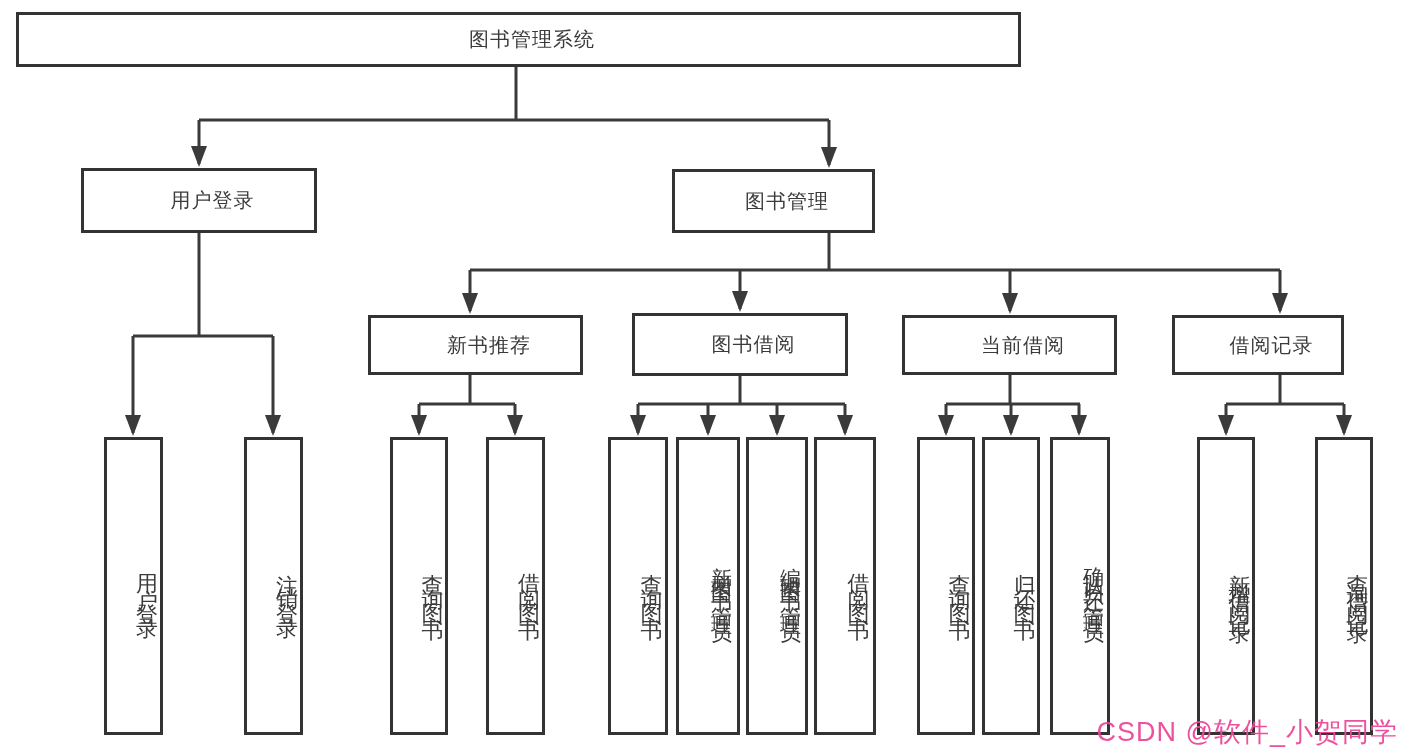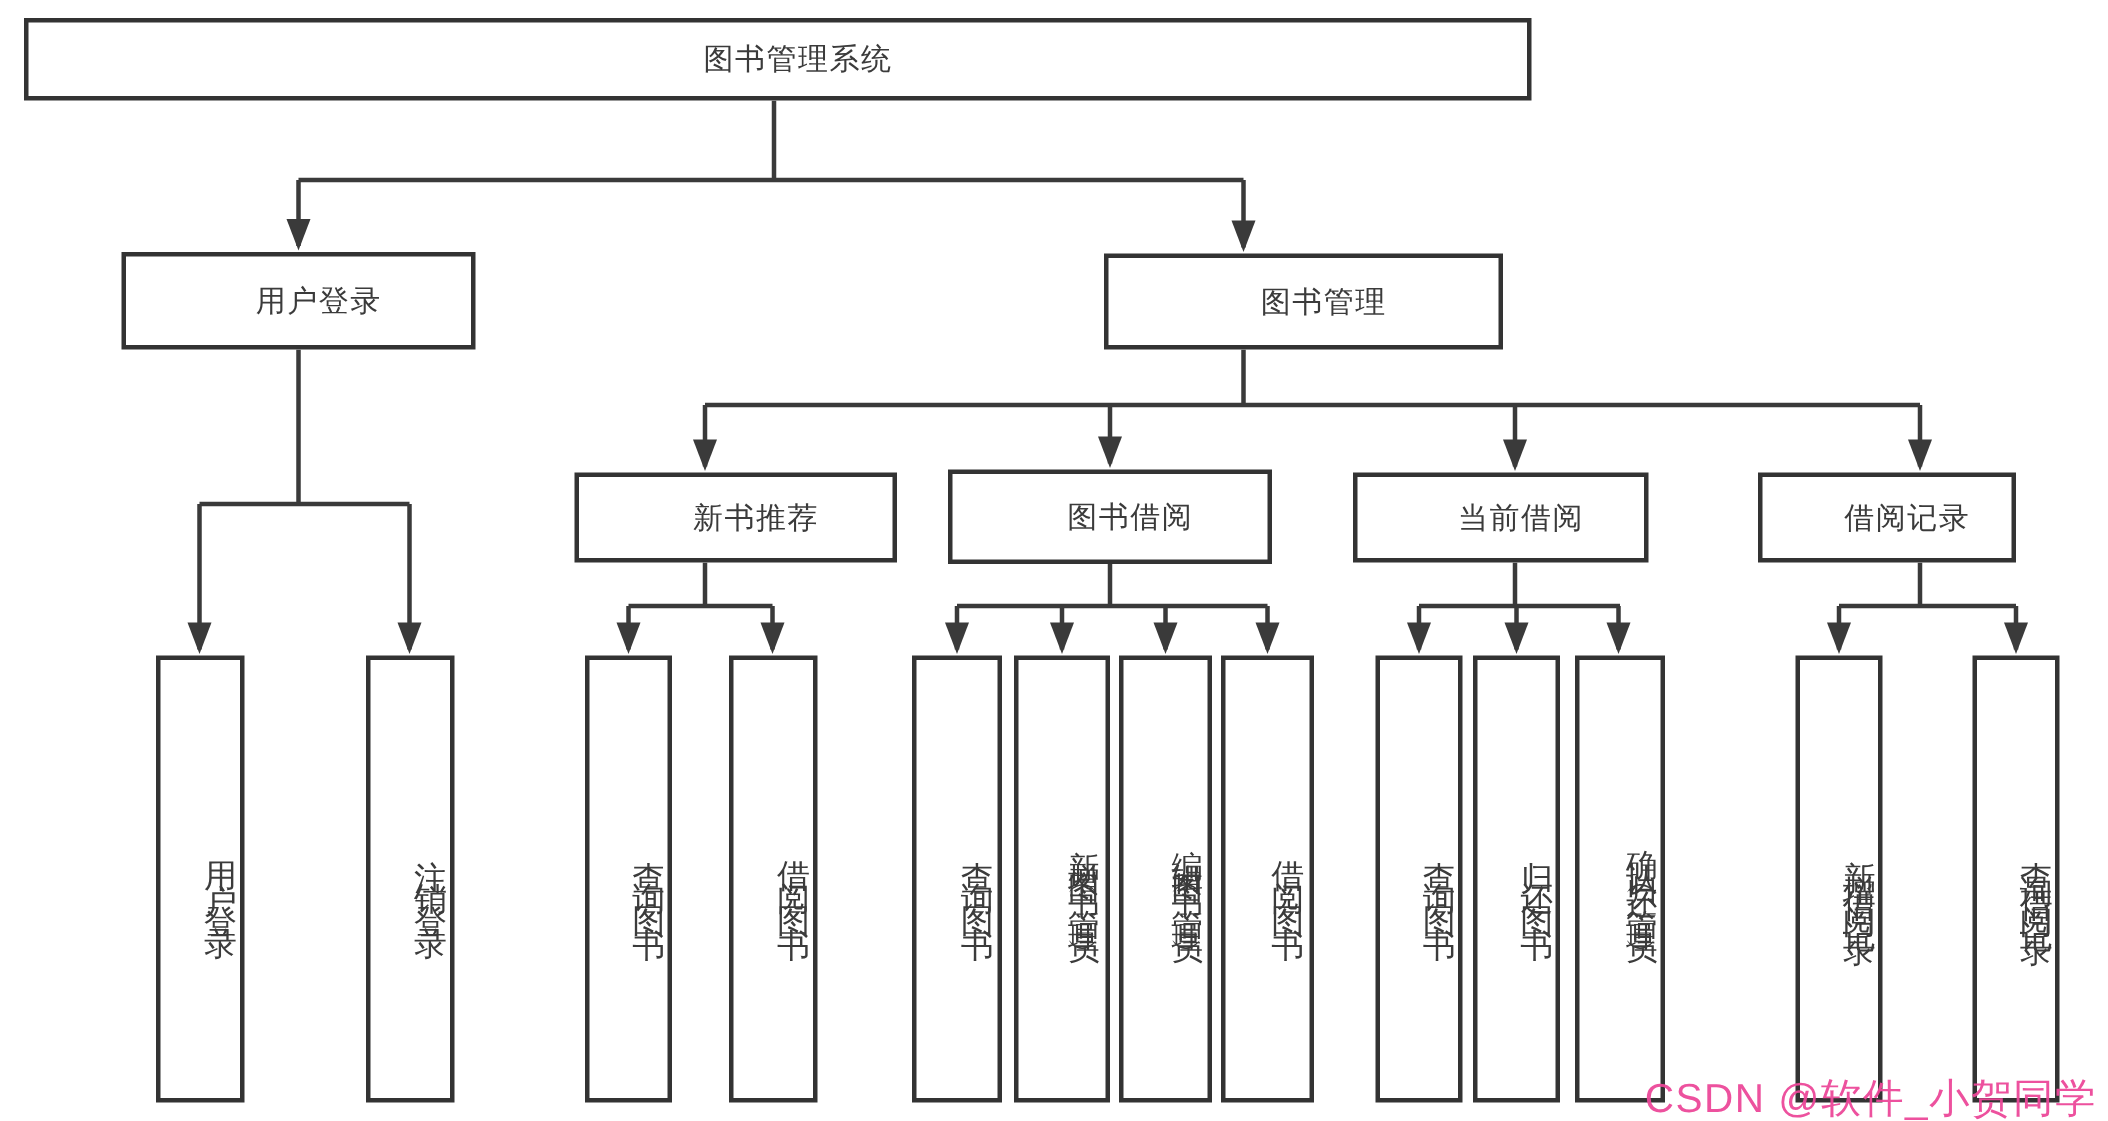--- a/index.html
+++ b/index.html
@@ -96,31 +96,31 @@
     </g>
   </svg>
 
   <div class="box" style="left:16px; top:12px; width:1005px; height:55px;">
     <span class="hlabel">图书管理系统</span>
   </div>
 
   <div class="box" style="left:81px; top:168px; width:236px; height:65px;">
     <span class="hlabel">用户登录</span>
   </div>
-  <div class="box" style="left:736px; top:169px; width:266px; height:64px;">
+  <div class="box" style="left:672px; top:169px; width:203px; height:64px;">
     <span class="hlabel">图书管理</span>
   </div>
 
-  <div class="box" style="left:383px; top:315px; width:215px; height:60px;">
+  <div class="box" style="left:368px; top:315px; width:215px; height:60px;">
     <span class="hlabel">新书推荐</span>
   </div>
   <div class="box" style="left:632px; top:313px; width:216px; height:63px;">
     <span class="hlabel">图书借阅</span>
   </div>
-  <div class="box" style="left:902px; top:315px; width:197px; height:60px;">
+  <div class="box" style="left:902px; top:315px; width:215px; height:60px;">
     <span class="hlabel">当前借阅</span>
   </div>
   <div class="box" style="left:1172px; top:315px; width:172px; height:60px;">
     <span class="hlabel">借阅记录</span>
   </div>
 
   <div class="box" style="left:104px; top:437px; width:59px; height:298px;">
     <span class="vlabel ls-wide">用户登录</span>
   </div>
   <div class="box" style="left:244px; top:437px; width:59px; height:298px;">

